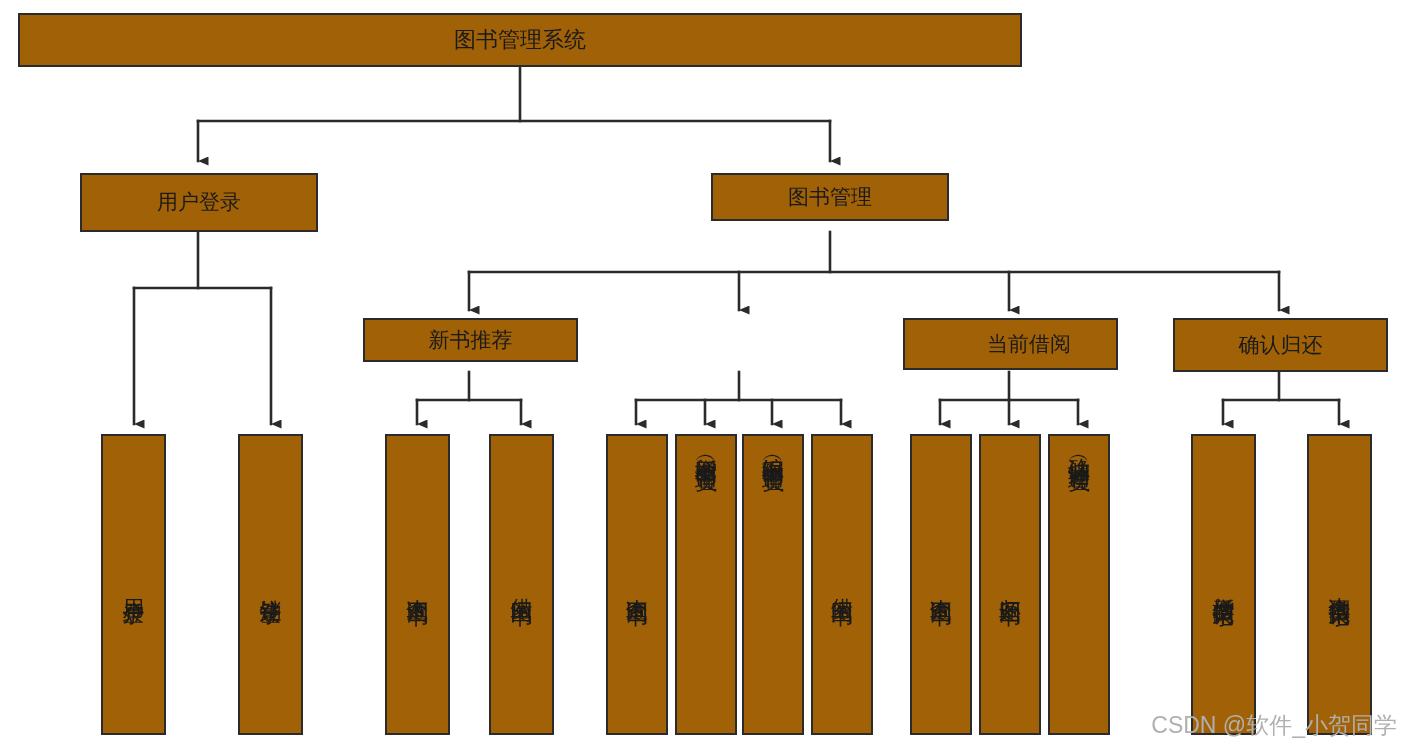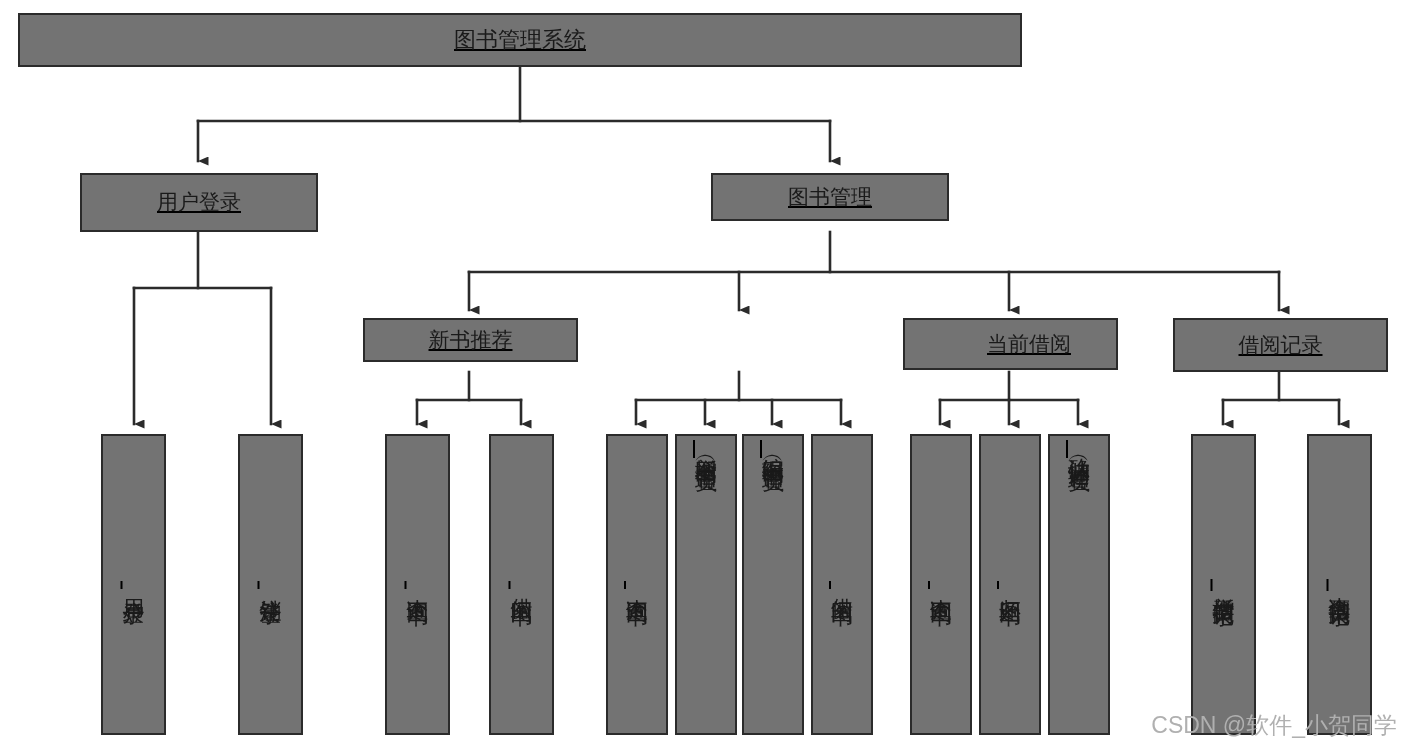--- a/index.html
+++ b/index.html
@@ -23,27 +23,26 @@
     position: absolute;
     left: 0;
     top: 0;
     width: 1405px;
     height: 747px;
     pointer-events: none;
   }
   .node {
     position: absolute;
     box-sizing: border-box;
-    background: #737373;
+    background: #a16207;
     border: 2px solid #2b2b2b;
     display: flex;
     align-items: center;
     justify-content: center;
     z-index: 2;
-    text-decoration: underline;
   }
   .node-label {
     color: #1a1a1a;
     text-align: center;
     line-height: 1.18;
     white-space: nowrap;
   }
   
   .node.horiz .node-label {
     font-size: 21px;
@@ -146,21 +145,21 @@
     <span class="node-label">图书管理</span>
   </div>
 
   <div class="node horiz" style="left:363px; top:318px; width:215px; height:44px;">
     <span class="node-label">新书推荐</span>
   </div>
   <div class="node horiz" style="left:903px; top:318px; width:215px; height:52px;padding-left:37px;">
     <span class="node-label">当前借阅</span>
   </div>
   <div class="node horiz" style="left:1173px; top:318px; width:215px; height:54px;">
-    <span class="node-label">借阅记录</span>
+    <span class="node-label">确认归还</span>
   </div>
 
   <div class="node vert centered" style="left:101px; top:434px; width:65px; height:301px;">
     <span class="node-label">用户登录</span>
   </div>
   <div class="node vert centered" style="left:238px; top:434px; width:65px; height:301px;">
     <span class="node-label">注销登录</span>
   </div>
 
   <div class="node vert centered" style="left:385px; top:434px; width:65px; height:301px;">

